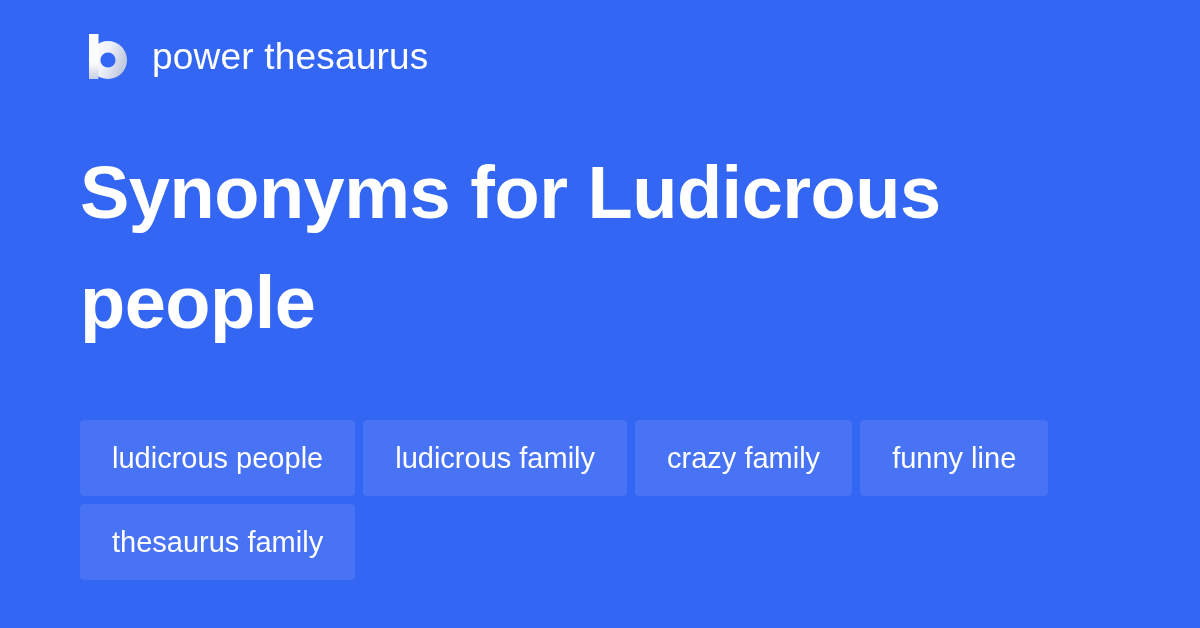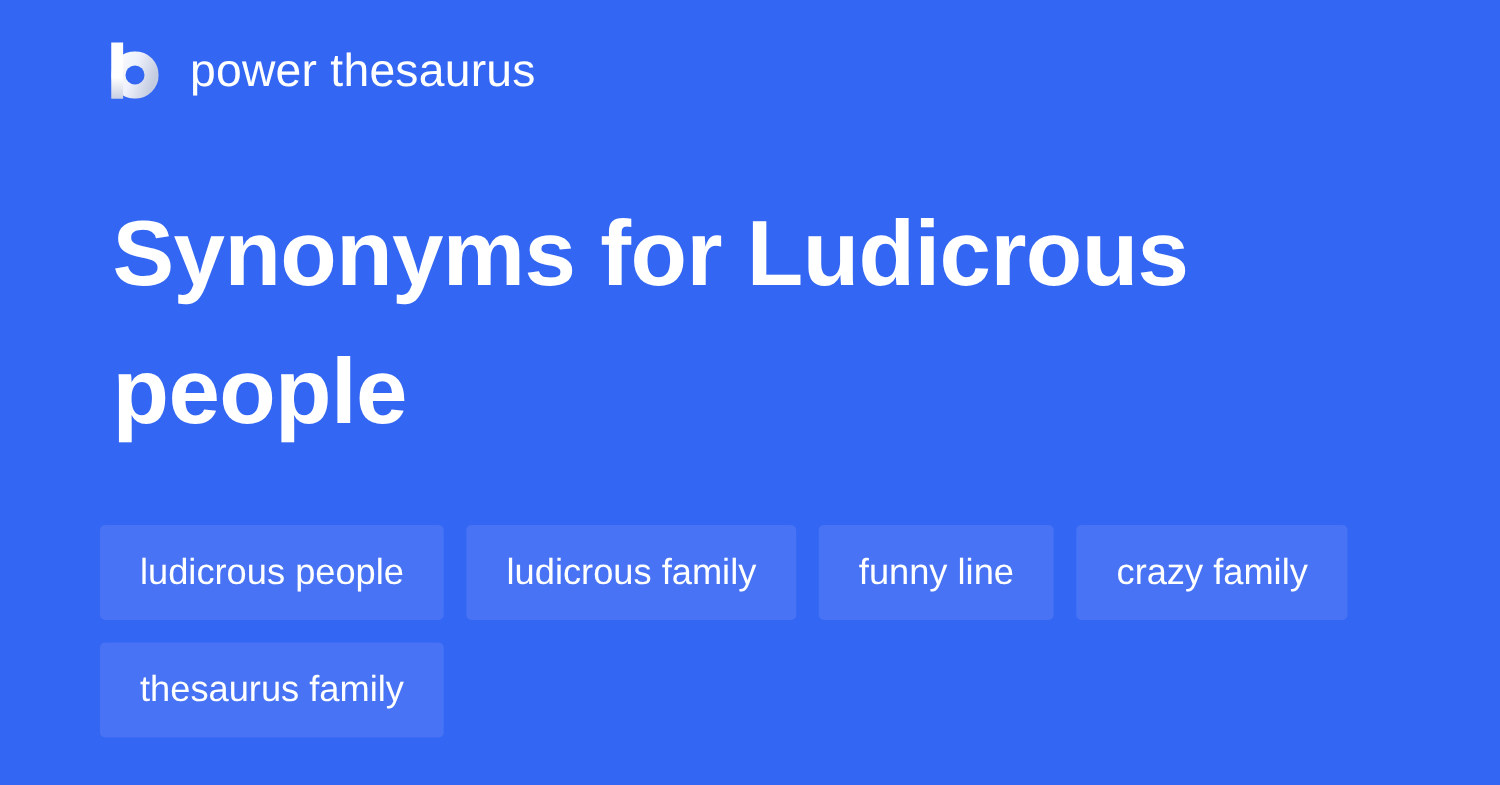--- a/index.html
+++ b/index.html
@@ -45,40 +45,40 @@
     line-height: 1;
     white-space: nowrap;
   }
 
   
   .headline {
     position: absolute;
     left: 80px;
     top: 138px;
     width: 1040px;
-    margin: 10px;
+    margin: 0;
     color: #ffffff;
     font-size: 74px;
     font-weight: 700;
     line-height: 110px;
     letter-spacing: -0.5px;
   }
   .headline .hl-line {
     display: block;
   }
 
   
   .chips {
     position: absolute;
     left: 80px;
     top: 420px;
     width: 1040px;
     display: flex;
     flex-wrap: wrap;
-    gap: 18px;
+    gap: 8px;
   }
   .chip {
     background: #4773f4;
     border-radius: 4px;
     height: 76px;
     box-sizing: border-box;
     padding: 0 32px;
     display: flex;
     align-items: center;
     justify-content: center;
@@ -124,18 +124,18 @@
   </div>
 
   <h1 class="headline">
     <span class="hl-line">Synonyms for Ludicrous</span>
     <span class="hl-line">people</span>
   </h1>
 
   <div class="chips">
     <div class="chip">ludicrous people</div>
     <div class="chip">ludicrous family</div>
+    <div class="chip">crazy family</div>
     <div class="chip">funny line</div>
-    <div class="chip">crazy family</div>
     <div class="chip">thesaurus family</div>
   </div>
 
 </div>
 
 </body></html>

